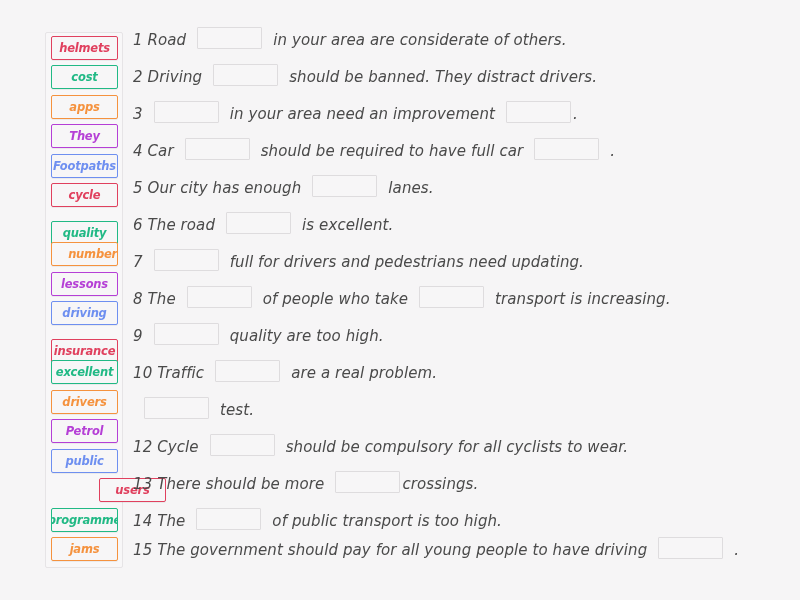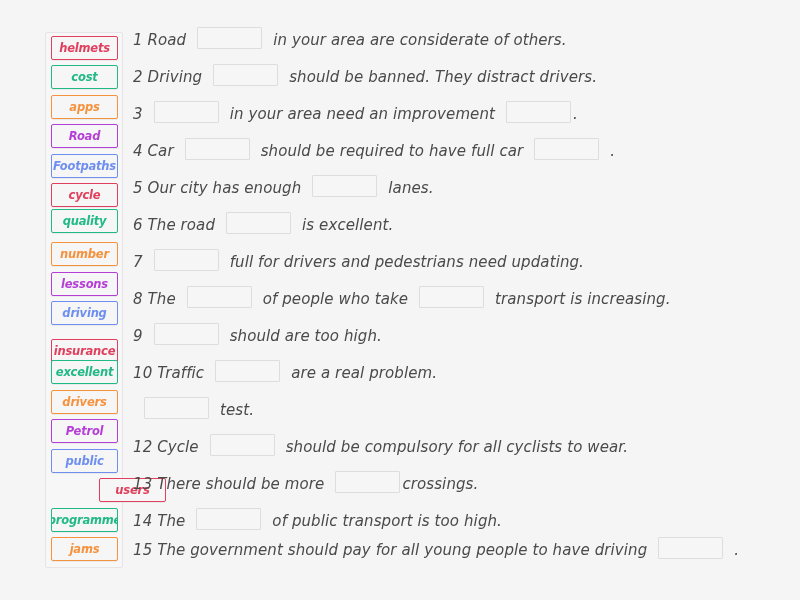--- a/index.html
+++ b/index.html
@@ -64,32 +64,32 @@
     <div class="tile" style="top: 3px; color: rgb(224, 64, 94); border-color: rgb(224, 64, 94);">
         <span>helmets</span>
       </div>
     <div class="tile" style="top: 32px; color: rgb(33, 185, 133); border-color: rgb(33, 185, 133);">
         <span>cost</span>
       </div>
     <div class="tile" style="top: 62px; color: rgb(245, 146, 62); border-color: rgb(245, 146, 62);">
         <span>apps</span>
       </div>
     <div class="tile" style="top: 91px; color: rgb(181, 63, 214); border-color: rgb(181, 63, 214);">
-        <span>Road</span>
+        <span>They</span>
       </div>
     <div class="tile" style="top: 121px; color: rgb(110, 143, 240); border-color: rgb(110, 143, 240);">
         <span>Footpaths</span>
       </div>
     <div class="tile" style="top: 150px; color: rgb(224, 64, 94); border-color: rgb(224, 64, 94);">
         <span>cycle</span>
       </div>
-    <div class="tile" style="top: 176px; color: rgb(33, 185, 133); border-color: rgb(33, 185, 133); text-align: right;">
+    <div class="tile" style="top: 188px; color: rgb(33, 185, 133); border-color: rgb(33, 185, 133); text-align: right;">
         <span>quality</span>
       </div>
-    <div class="tile" style="top: 209px; color: rgb(245, 146, 62); border-color: rgb(245, 146, 62);">
+    <div class="tile" style="top: 209px; color: rgb(245, 146, 62); border-color: rgb(245, 146, 62); justify-content: flex-end;">
         <span>number</span>
       </div>
     <div class="tile" style="top: 239px; color: rgb(181, 63, 214); border-color: rgb(181, 63, 214);">
         <span>lessons</span>
       </div>
     <div class="tile" style="top: 268px; color: rgb(110, 143, 240); border-color: rgb(110, 143, 240);">
         <span>driving</span>
       </div>
     <div class="tile" style="top: 306px; color: rgb(224, 64, 94); border-color: rgb(224, 64, 94);">
         <span>insurance</span>
@@ -169,21 +169,21 @@
       <span class="seg">8 The</span>
       <span class="gap"></span>
       <span class="seg">of people who take</span>
       <span class="gap"></span>
       <span class="seg">transport is increasing.</span>
     </div>
 
     <div class="sentence" style="top:321px">
       <span class="seg">9</span>
       <span class="gap"></span>
-      <span class="seg">should are too high.</span>
+      <span class="seg">quality are too high.</span>
     </div>
 
     <div class="sentence" style="top:358px">
       <span class="seg">10 Traffic</span>
       <span class="gap"></span>
       <span class="seg">are a real problem.</span>
     </div>
 
     <div class="sentence" style="top:395px">
       <span class="gap"></span>

